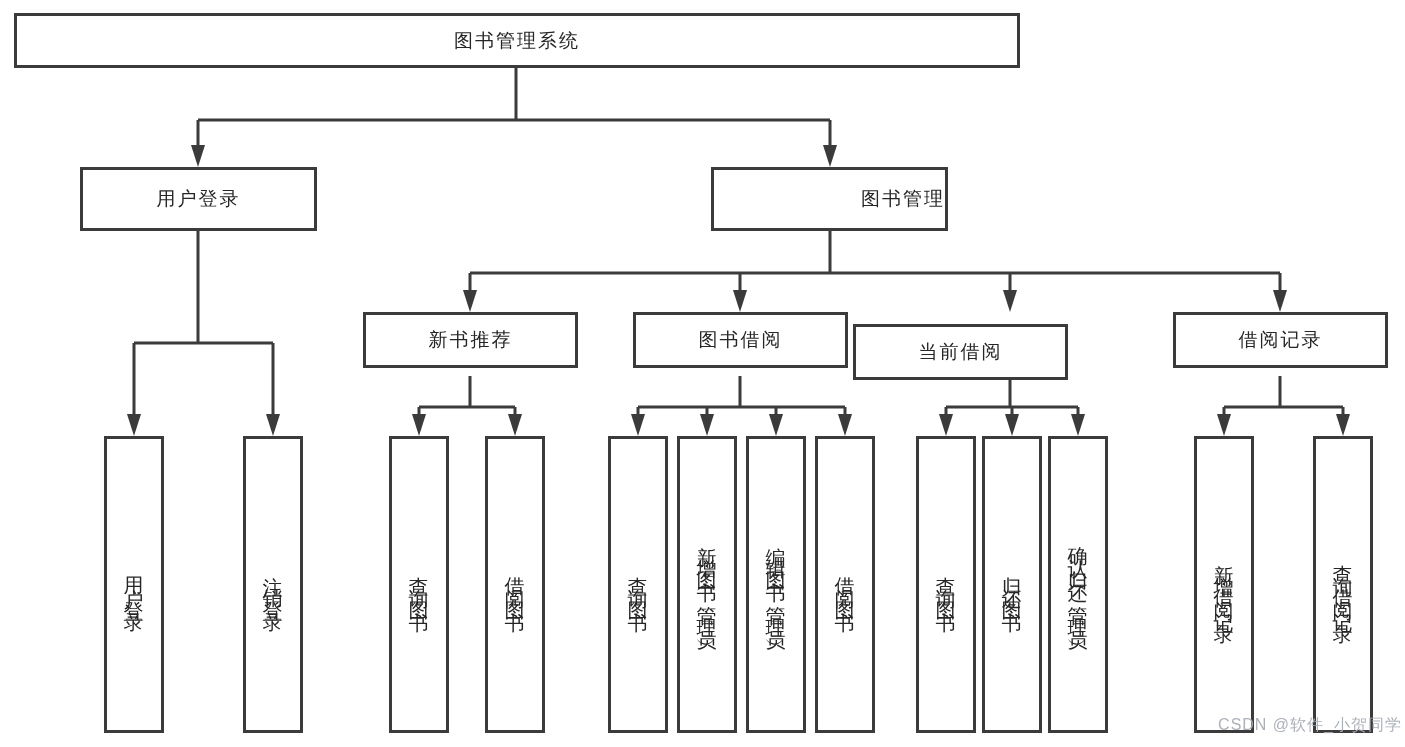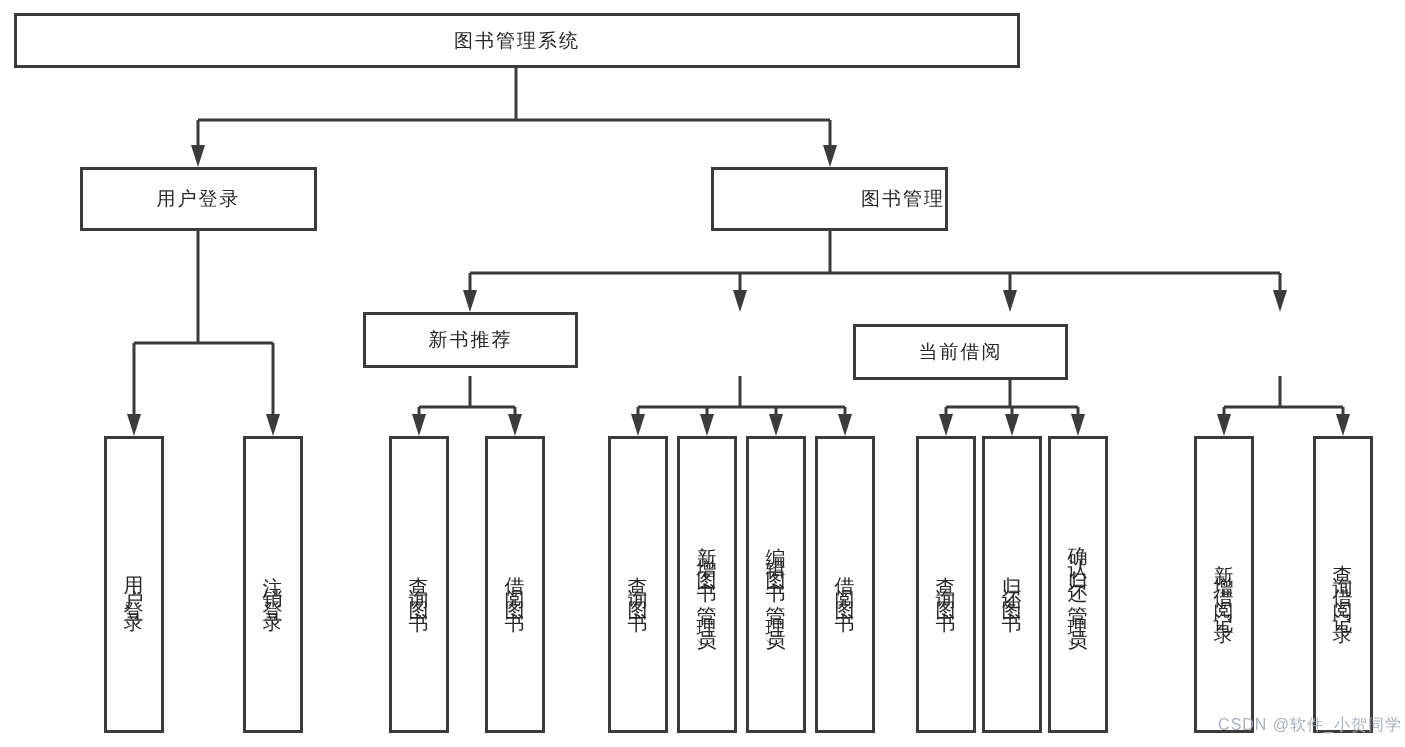--- a/index.html
+++ b/index.html
@@ -106,22 +106,28 @@
   <div class="node lvl2" style="left:80px;">
     <span class="h-label">用户登录</span>
   </div>
   <div class="node lvl2" style="left:711px;justify-content:flex-end;">
     <span class="h-label">图书管理</span>
   </div>
 
   <div class="node lvl3" style="left:363px;">
     <span class="h-label">新书推荐</span>
   </div>
+  <div class="node lvl3" style="left:633px;">
+    <span class="h-label">图书借阅</span>
+  </div>
   <div class="node lvl3" style="left:853px;margin-top:12px;">
     <span class="h-label">当前借阅</span>
+  </div>
+  <div class="node lvl3" style="left:1173px;">
+    <span class="h-label">借阅记录</span>
   </div>
 
   <div class="node leaf" style="left:104px;">
     <span class="v-label">用户登录</span>
   </div>
   <div class="node leaf" style="left:243px;">
     <span class="v-label">注销登录</span>
   </div>
 
   <div class="node leaf" style="left:389px;">

